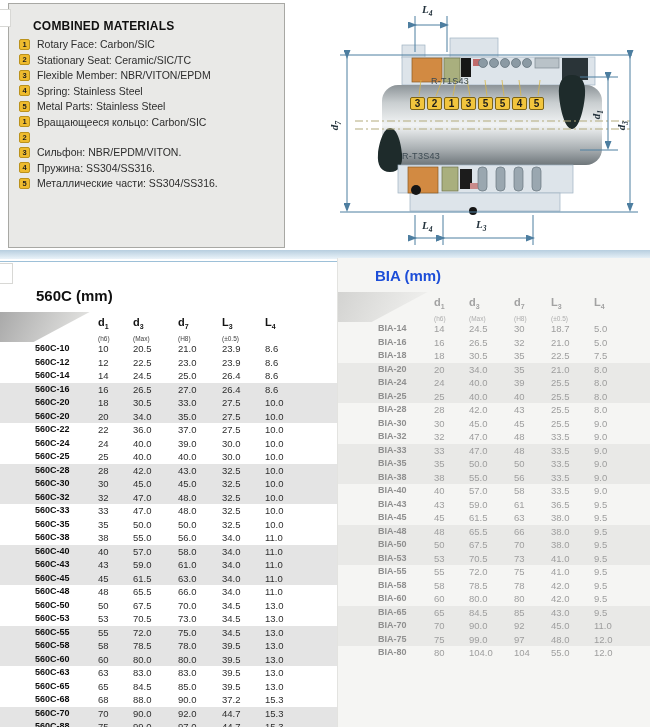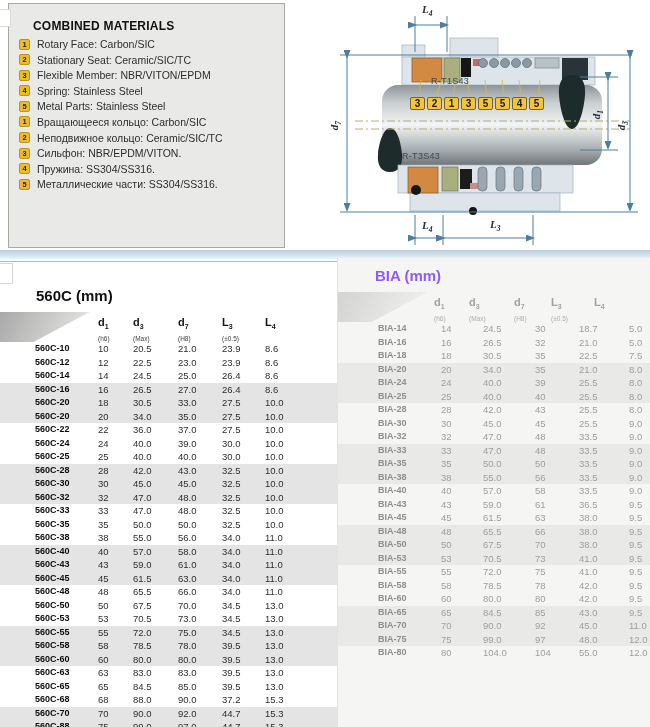--- a/index.html
+++ b/index.html
@@ -32,21 +32,21 @@
             justify-content:center;box-sizing:border-box;}
 
   
   .sep-bar{position:absolute;left:0;top:250px;width:650px;height:9px;
            background:linear-gradient(#b7cedf,#eaf3f9);}
   .panel-topline{position:absolute;top:261px;left:0;width:650px;height:1px;background:#9dc0d8;}
   .panel{position:absolute;top:258px;height:469px;}
   .panel-left{left:0;width:337px;background:#fff;margin-top:20px;}
   .panel-right{left:337px;width:313px;background:#f5f5f3;border-left:1px solid #e3e3e0;box-sizing:border-box;}
   .tbl-title{position:absolute;left:36px;top:9px;font-size:15px;font-weight:bold;color:#101010;}
-  .panel-right .tbl-title{left:37px;color:#8b5cf6;}
+  .panel-right .tbl-title{left:37px;color:#1d4ed8;}
 
   .thead{position:absolute;left:0;top:34px;width:100%;height:30px;}
   .wedge{position:absolute;left:0;top:0;bottom:0;width:112px;
          background:linear-gradient(115deg,#a9a9a9,#e4e4e2 75%);
          clip-path:polygon(0 0,80% 0,30% 100%,0 100%);}
   .panel-right .wedge{background:linear-gradient(115deg,#d3d3d1,#f0f0ee 75%);}
   .thead-cols{position:absolute;inset:0;display:grid;grid-template-columns:63px 35px 45px 44px 43px 40px;
               padding-left:35px;padding-top:3px;}
   .panel-right .thead-cols{grid-template-columns:56px 35px 45px 37px 43px 37px;padding-left:40px;}
   .hcol{line-height:11px;}
@@ -54,21 +54,21 @@
   .h-main sub{font-size:7px;}
   .h-note{display:block;font-size:6.5px;color:#3f3f3f;margin-top:1px;}
   .panel-right .h-main{color:#a2a2a2;}
   .panel-right .h-note{color:#aeaeae;}
 
   .tbody{position:absolute;left:0;top:64px;right:0;}
   .trow{display:grid;grid-template-columns:63px 35px 45px 44px 43px 40px;padding-left:35px;
         height:13.5px;line-height:13.6px;font-size:9.5px;color:#2e2e2e;}
   .trow.shade{background:#e4e4e4;}
   .trow .model{font-weight:bold;color:#0d0d0d;font-size:9px;}
-  .panel-right .trow{grid-template-columns:56px 35px 45px 37px 43px 37px;padding-left:40px;color:#9e9e9e;gap:7px;}
+  .panel-right .trow{grid-template-columns:56px 35px 45px 37px 43px 37px;padding-left:40px;color:#9e9e9e;}
   .panel-right .trow.shade{background:#e9e9e7;}
   .panel-right .trow .model{color:#8f8f8f;}
 </style>
 </head>
 <body>
 
 <div id="page">
 
   <div class="mat-box">
     <div class="mat-heading">COMBINED MATERIALS</div>
@@ -96,21 +96,20 @@
         </div>
       </div>
     <div class="mat-list">
 
     <div class="mat-item">
           <span class="badge-sm">1</span>
           <span>Вращающееся кольцо: Carbon/SIC</span>
         </div>
         <div class="mat-item">
           <span class="badge-sm">2</span>
-          <span>Неподвижное кольцо: Ceramic/SIC/TC</span>
         </div>
         <div class="mat-item">
           <span class="badge-sm">3</span>
           <span>Сильфон: NBR/EPDM/VITON.</span>
         </div>
         <div class="mat-item">
           <span class="badge-sm">4</span>
           <span>Пружина: SS304/SS316.</span>
         </div>
         <div class="mat-item">
@@ -206,21 +205,21 @@
 
     <div class="dlabel" style="left:70px;top:76px;padding-left:31px;">R-T1S43</div>
     <div class="dlabel" style="left:72px;top:151px;">R-T3S43</div>
 
     <div class="dim-label" style="left:92px;top:3px;">
       <span>L</span><sub>4</sub>
     </div>
     <div class="dim-label" style="left:92px;top:219px;">
       <span>L</span><sub>4</sub>
     </div>
-    <div class="dim-label" style="left:160px;top:218px;font-style:italic;">
+    <div class="dim-label" style="left:146px;top:218px;font-style:italic;">
       <span>L</span><sub>3</sub>
     </div>
     <div class="dim-label rot" style="left:1px;top:118px;">
       <span>d</span><sub>7</sub>
     </div>
     <div class="dim-label rot" style="left:263px;top:107px;">
       <span>d</span><sub>1</sub>
     </div>
     <div class="dim-label rot" style="left:288px;top:118px;">
       <span>d</span><sub>3</sub>

